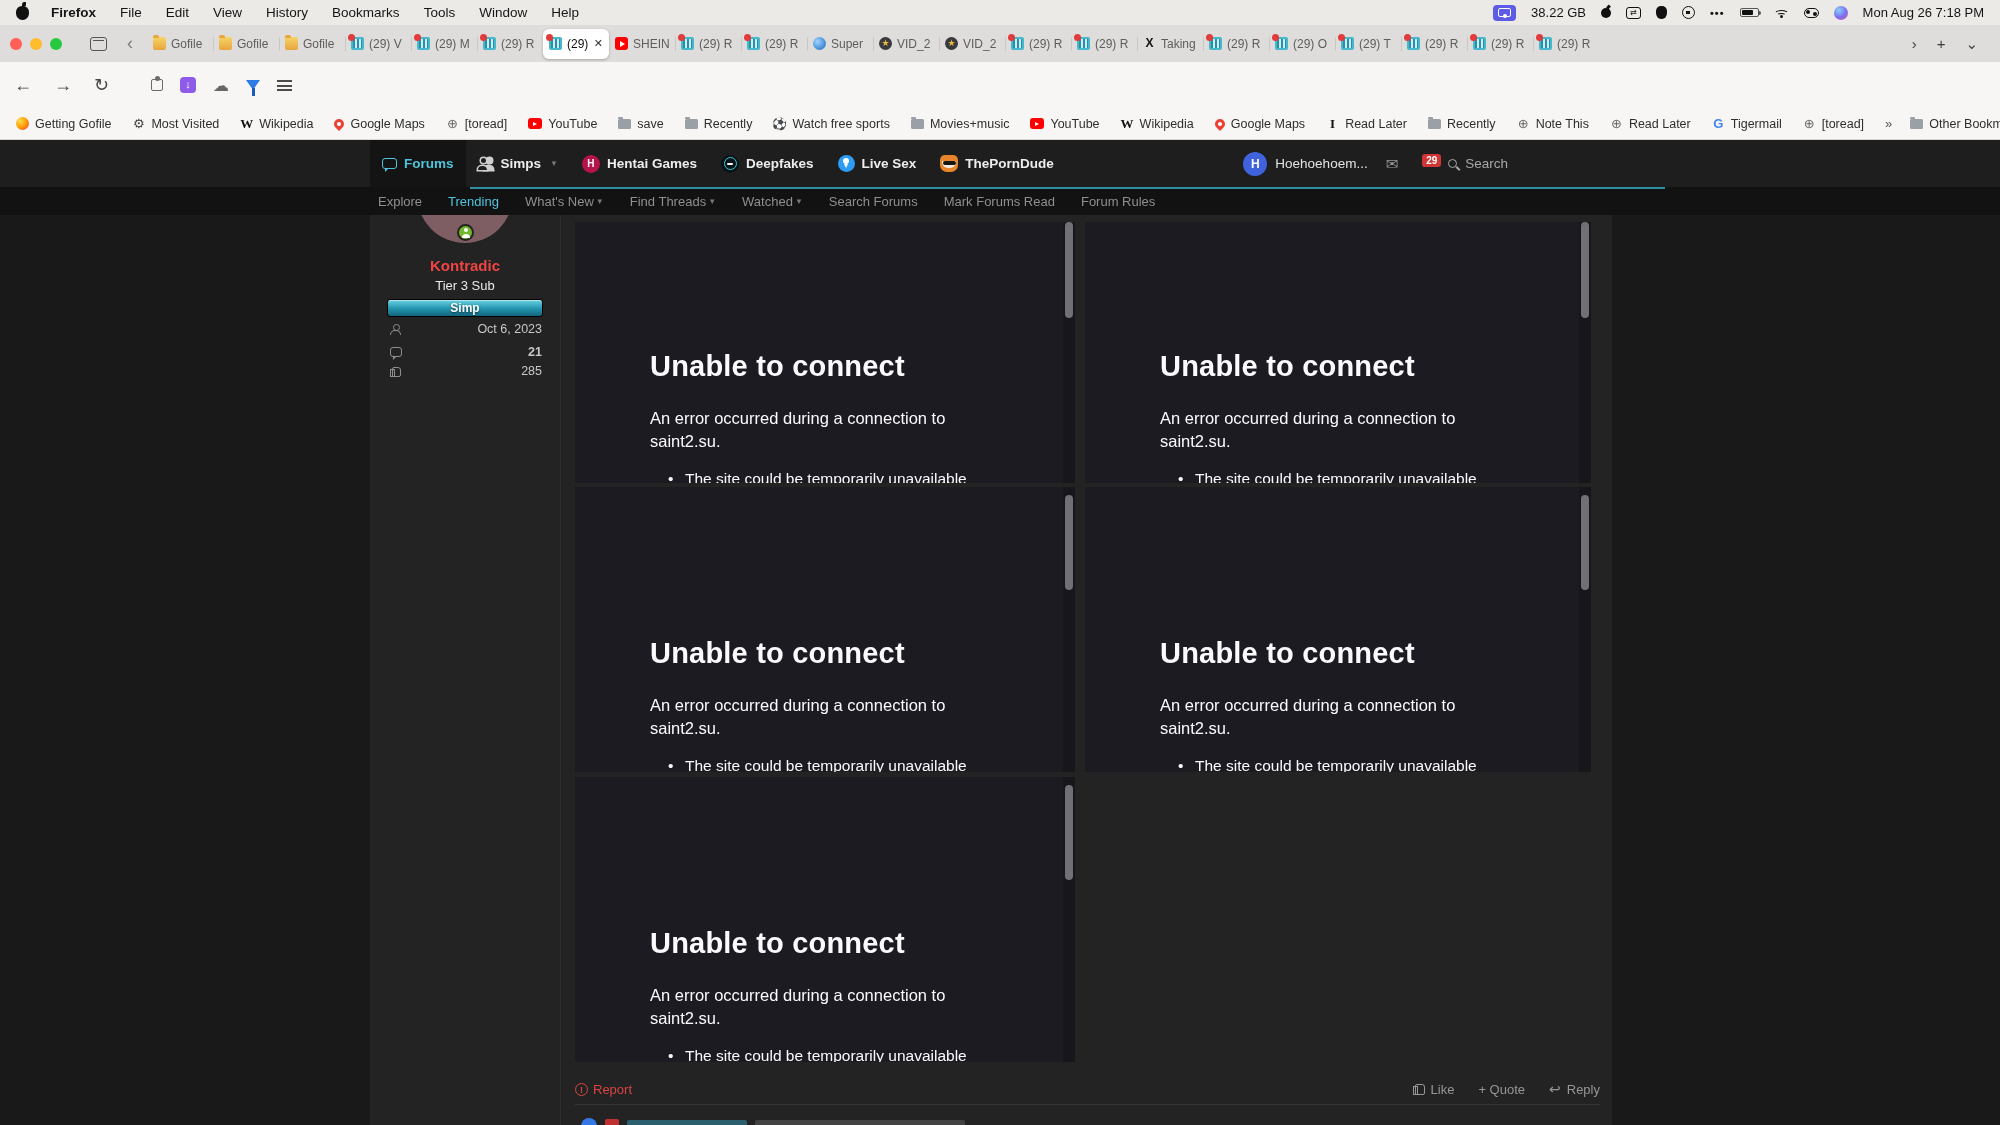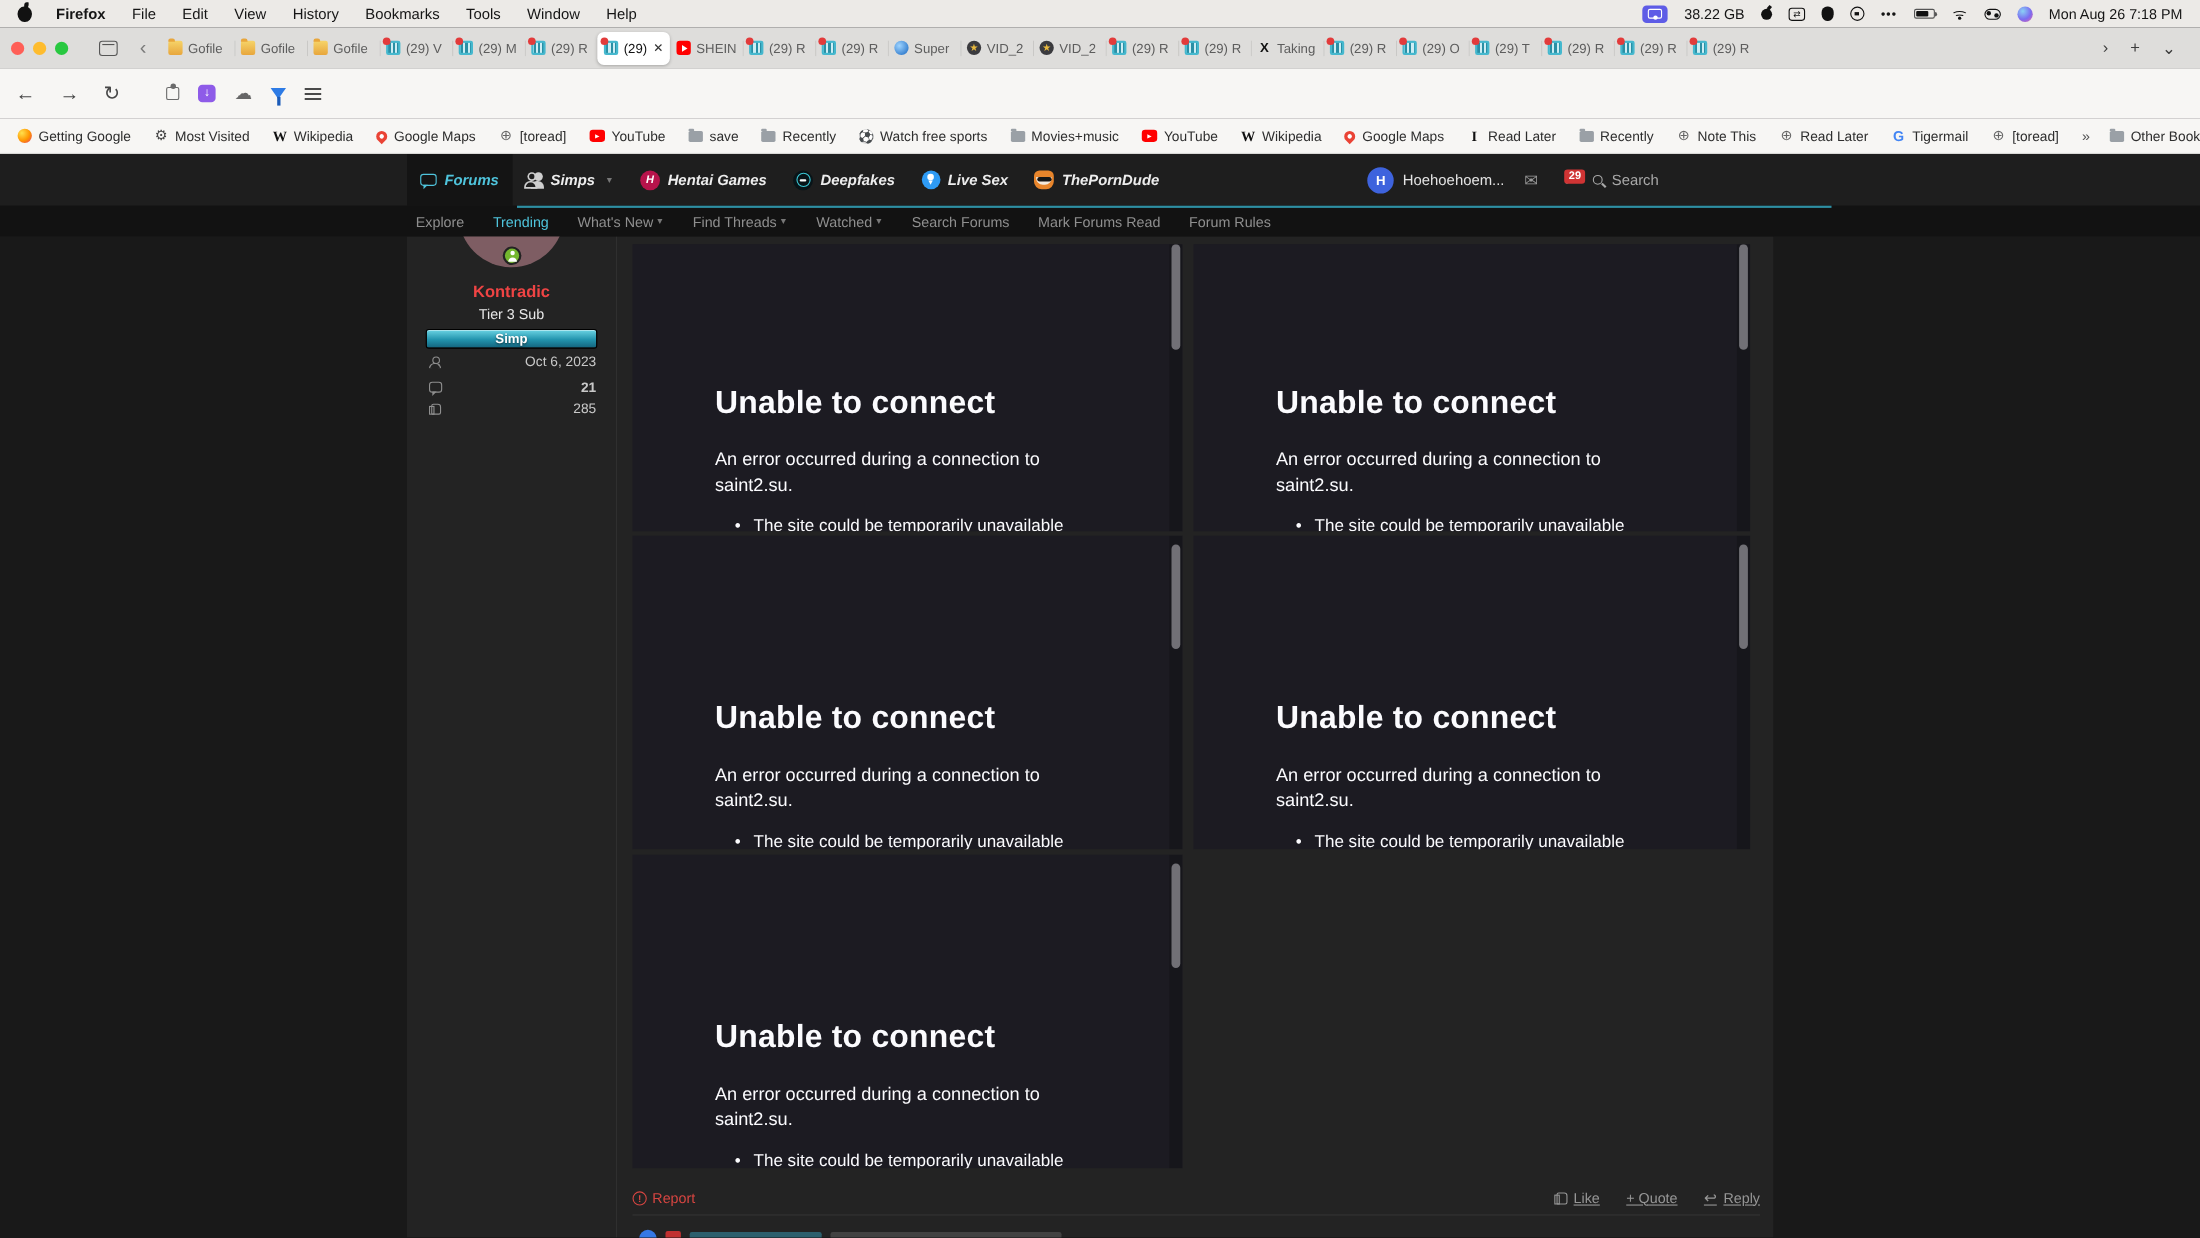--- a/index.html
+++ b/index.html
@@ -112,21 +112,21 @@
   .bi-folder { width:13px; height:10px; background:#9AA0A6; border-radius:1.5px; position:relative; }
   .bi-folder::before { content:''; position:absolute; top:-2px; left:0; width:5px; height:2px; background:#9AA0A6; border-radius:1px 1px 0 0; }
   .bi-soccer::before { content:'\26BD'; font-size:12px; font-family:"DejaVu Sans",sans-serif; color:#111; }
   .bi-instapaper::before { content:'I'; font-family:"Liberation Serif","DejaVu Serif",serif; font-weight:700; color:#111; font-size:13px; }
   .bi-google::before { content:'G'; font-weight:700; color:#4285F4; font-size:13px; }
   .bm-over { margin-left:auto; color:#555; font-size:13px; margin-right:18px; }
   .bm-other { margin-right:0; }
 
   
   .fheader { top:140px; height:47px; background:#1E1E1E; display:flex; align-items:stretch; padding-left:370px; }
-  .fnav { display:flex; align-items:stretch;font-style:italic; }
+  .fnav { display:flex; align-items:stretch; }
   .fnav-item { display:flex; align-items:center; gap:7px; padding:0 12px; color:#EDEDED; font-size:13.5px; font-weight:700; }
   .fnav-item.active { background:#141414; color:#4FC4DC; }
   .fnav-item .caret, .snav-item .caret { display:none; color:#777; font-size:8px; margin-left:2px; }
   .fnav-item.has-caret .caret, .snav-item.has-caret .caret { display:inline; }
   .ficon { flex:none; position:relative; }
   .ni-chat { width:15px; height:11px; border:1.7px solid #4FC4DC; border-radius:3px; }
   .ni-chat::after { content:''; position:absolute; bottom:-4px; left:2px; border-left:0px solid transparent; border-right:4px solid transparent; border-top:4px solid #4FC4DC; }
   .ni-people { width:16px; height:11px; }
   .ni-people::before { content:''; position:absolute; top:0; left:3px; width:5px; height:5px; border-radius:50%; box-shadow:0 0 0 1.5px #cfcfcf, 6px 0 0 1.5px #cfcfcf; }
   .ni-people::after { content:''; position:absolute; bottom:-1px; left:0; width:9px; height:4px; border-radius:4px 4px 0 0; box-shadow:0 0 0 1.5px #cfcfcf, 6px 0 0 1.5px #cfcfcf; }
@@ -204,21 +204,21 @@
   .err-bullet::before { content:'\2022'; position:absolute; left:0; }
   .track { position:absolute; top:0; bottom:0; right:0; width:12px; background:rgba(0,0,0,.18); }
   .thumbbar { position:absolute; right:2px; width:8px; border-radius:4px; background:#717076; }
   .r1 .thumbbar { top:0; height:96px; }
   .r23 .thumbbar { top:8px; height:95px; }
 
   
   .pfooter { position:absolute; left:575px; width:1025px; top:858px; height:32px; display:flex; align-items:center; font-size:13px; }
   .report { color:#D64541; display:flex; align-items:center; gap:5px; }
   .rep-ic { width:13px; height:13px; border:1.5px solid #D64541; border-radius:50%; font-size:9px; font-weight:700; text-align:center; line-height:12px; }
-  .factions { margin-left:auto; display:flex; align-items:center; gap:24px; color:#969696;text-decoration:underline; }
+  .factions { margin-left:auto; display:flex; align-items:center; gap:24px; color:#969696; }
   .faction { display:flex; align-items:center; gap:6px; }
   .ai-thumb { width:12px; height:12px; position:relative; }
   .ai-thumb::before { content:''; position:absolute; left:0; bottom:0; width:3px; height:7px; border:1.3px solid #969696; }
   .ai-thumb::after { content:''; position:absolute; right:0; bottom:0; width:8px; height:9px; border:1.3px solid #969696; border-radius:2px 3px 2px 1px; }
   .ai-reply { font-size:14px; }
   .pdivider { position:absolute; left:575px; width:1025px; top:889px; height:1px; background:#343434; }
 
   
   .nextrow { position:absolute; left:581px; top:903px; height:7px; display:flex; gap:8px; align-items:flex-start; }
   .nr-av { width:16px; height:16px; border-radius:50%; background:#3578E5; }
@@ -423,21 +423,21 @@
     <span class="xi-funnel"></span>
     <span class="xi-menu"></span>
   </div>
 </div>
 
 <div class="band bookbar">
   <div style="display:flex;align-items:center;">
 
       <span class="bm">
         <span class="bicon bi-firefox"></span>
-        <span>Getting Google</span>
+        <span>Getting Gofile</span>
       </span>
 
       <span class="bm">
         <span class="bicon bi-gear"></span>
         <span>Most Visited</span>
       </span>
 
       <span class="bm">
         <span class="bicon bi-wikipedia"></span>
         <span>Wikipedia</span>

